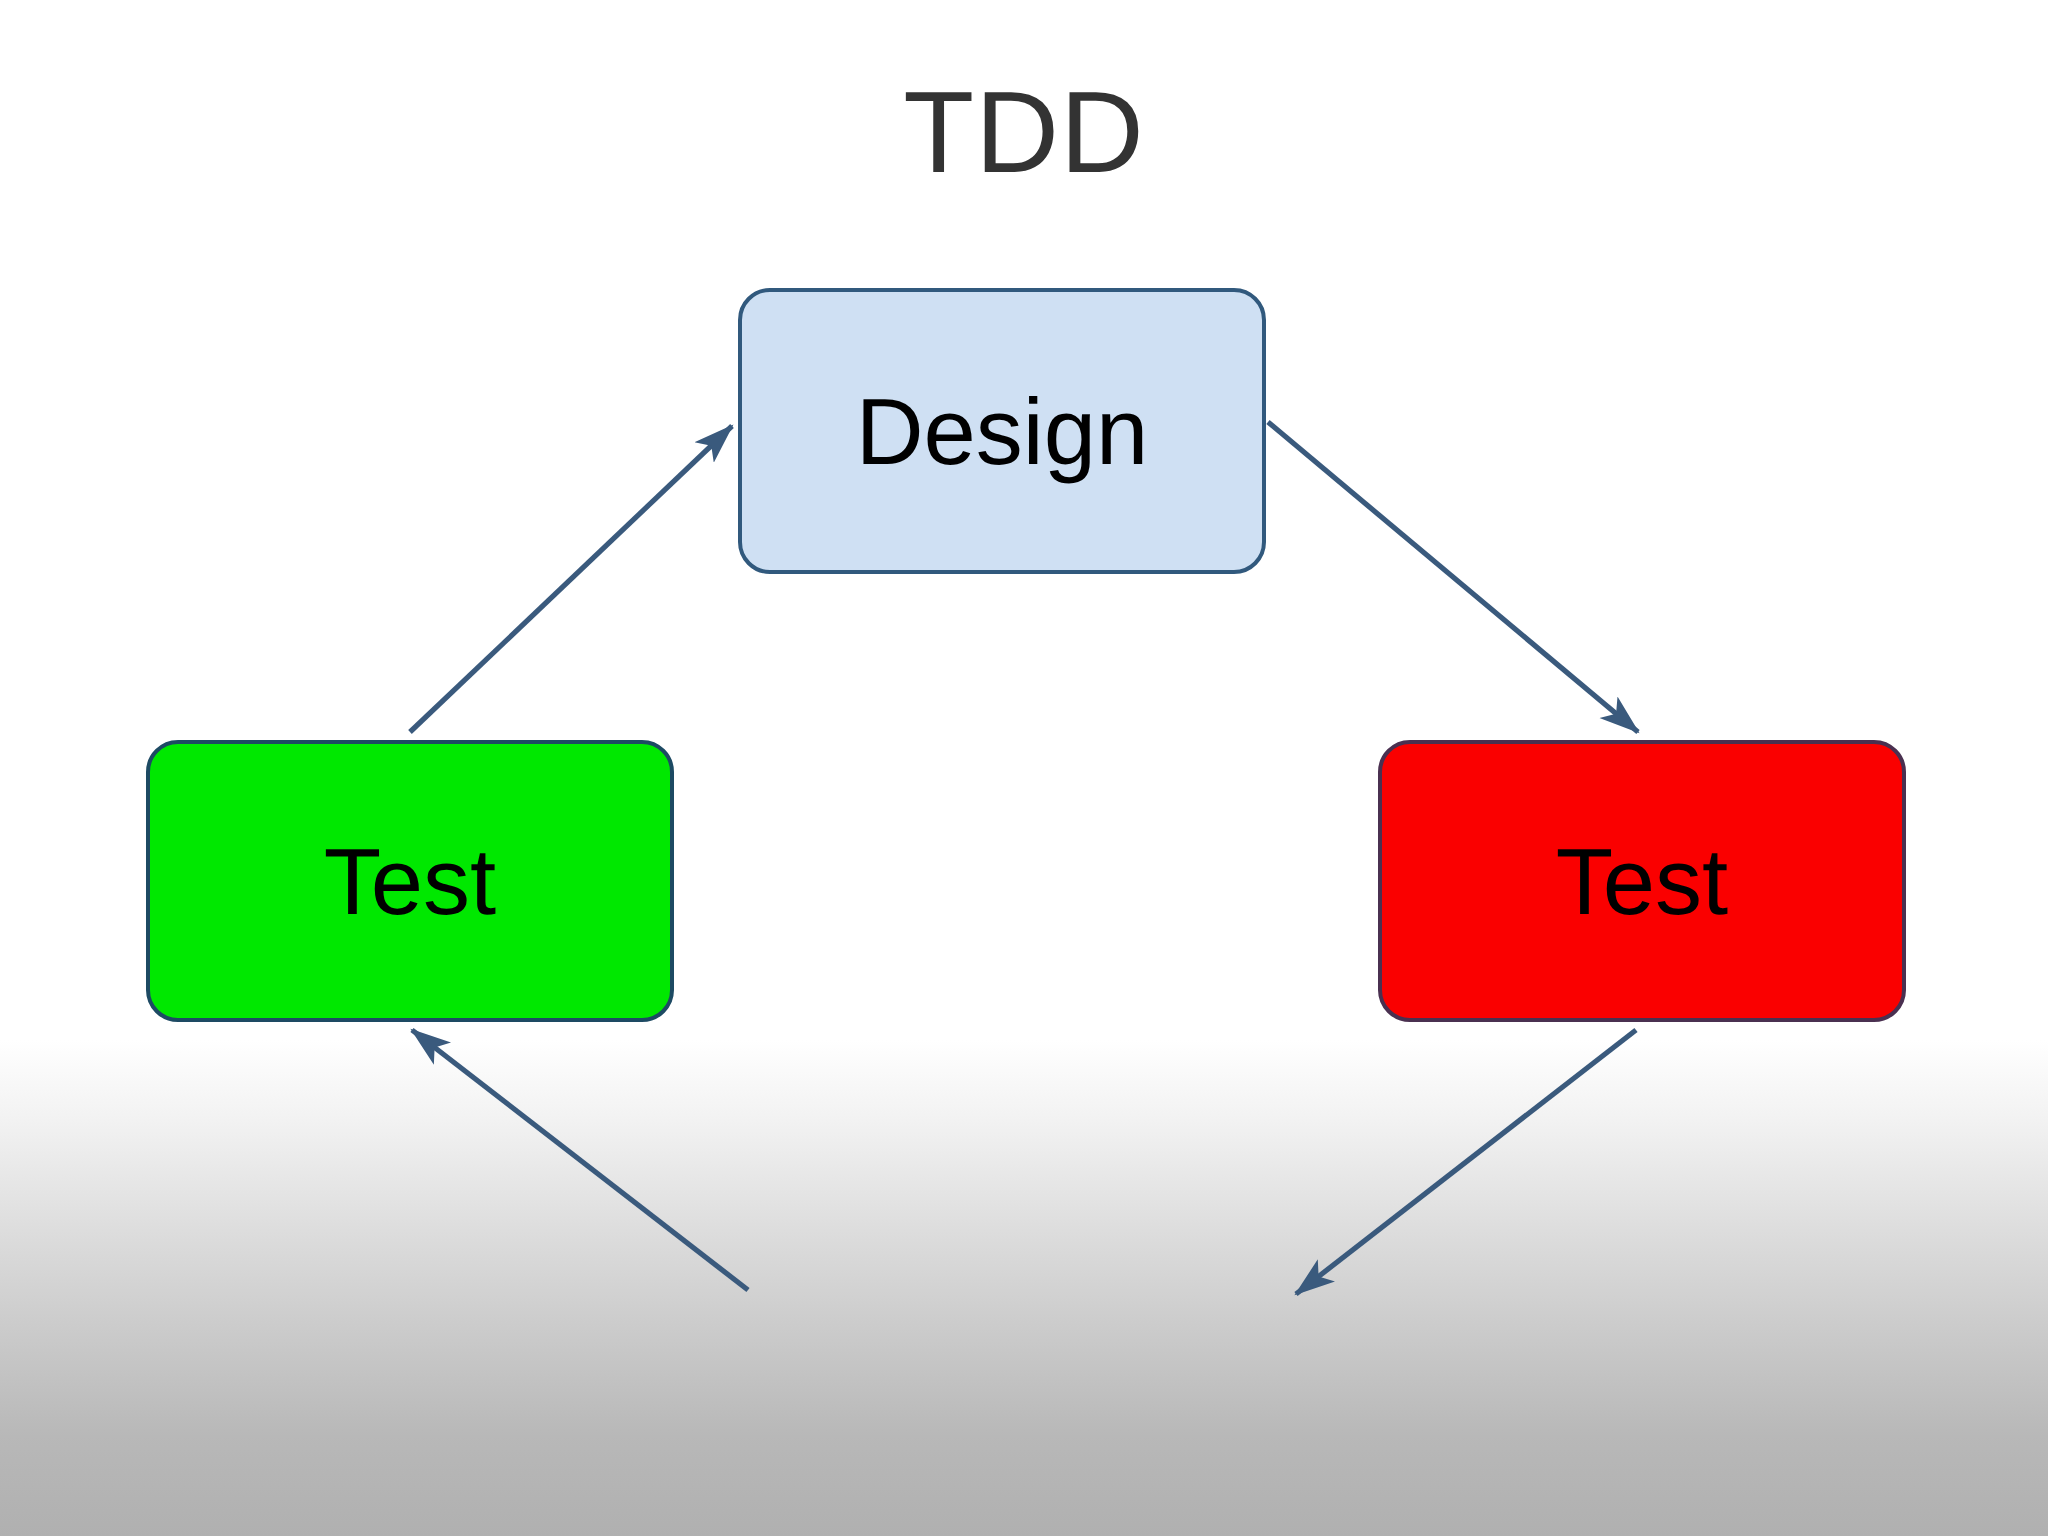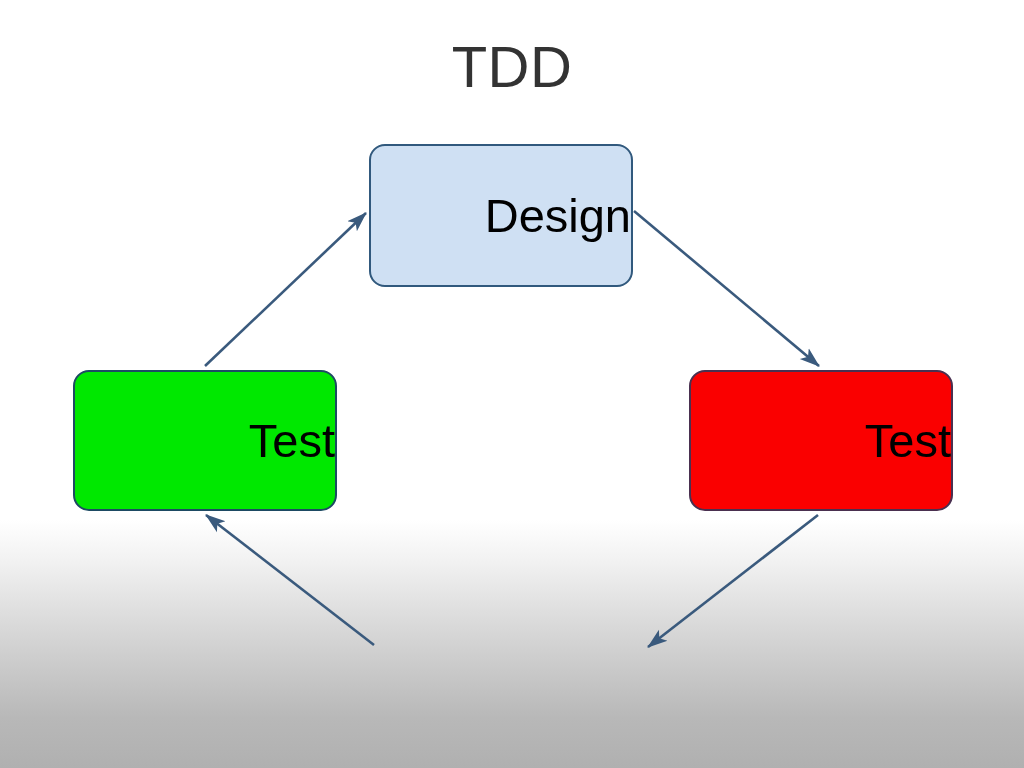--- a/index.html
+++ b/index.html
@@ -54,21 +54,21 @@
 
   
   .node {
     position: absolute;
     box-sizing: border-box;
     border-radius: 16px;
     border-style: solid;
     border-width: 2px;
     display: flex;
     align-items: center;
-    justify-content: flex-end;
+    justify-content: center;
     text-align: center;
   }
   .node-label {
     font-size: 47px;
     line-height: 52px;
     color: #000000;
     white-space: nowrap;
   }
   .node.blue {
     background: #cfe0f3;

